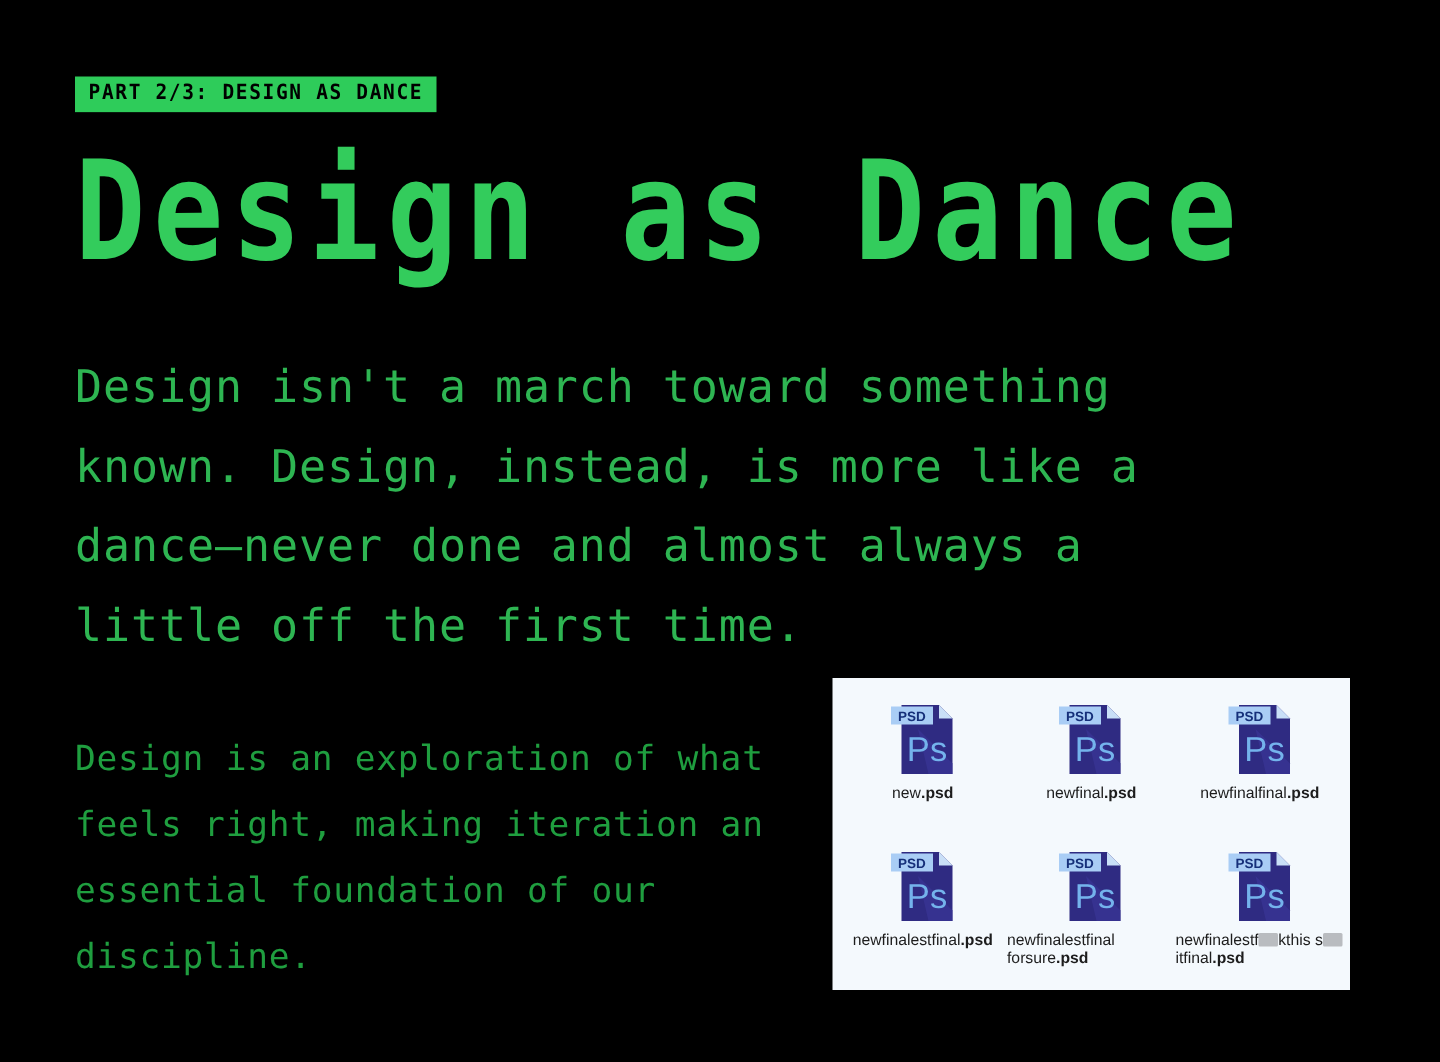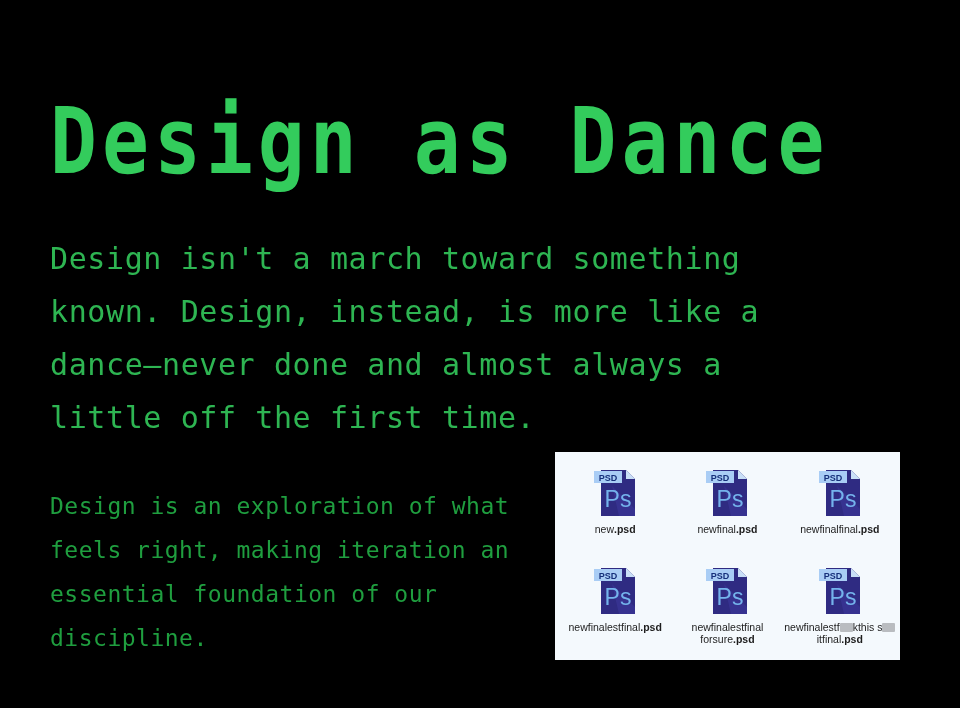--- a/index.html
+++ b/index.html
@@ -126,21 +126,20 @@
     flex: 0 0 auto;
   }
 
   .psd-icon svg { display: block; }
 
   .psd-label {
     margin-top: 3px;
     font-family: "Liberation Sans", sans-serif;
     font-size: 10.5px;
     color: #1d1d1d;
-    text-align: center;
     line-height: 12px;
     white-space: nowrap;
   }
 
   .psd-label.wrap { white-space: normal; }
 
   .psd-label b { font-weight: bold; }
 
   .censor {
     display: inline-block;
@@ -149,20 +148,23 @@
     background: #b9bcc0;
     vertical-align: -1px;
     border-radius: 1px;
   }
 </style>
 </head>
 <body>
 
 <div class="slide">
 
+  <div class="eyebrow-wrap">
+    <span class="eyebrow">PART 2/3: DESIGN AS DANCE</span>
+  </div>
 
   <h1 class="title">Design as Dance</h1>
 
   <p class="lead">Design isn't a march toward something known. Design, instead, is more like a dance—never done and almost always a little off the first time.</p>
 
   <p class="body-copy">Design is an exploration of what feels right, making iteration an essential foundation of our discipline.</p>
 
   <div class="image-panel">
     <div class="psd-grid" id="psd-grid">
         <div class="psd-cell">

